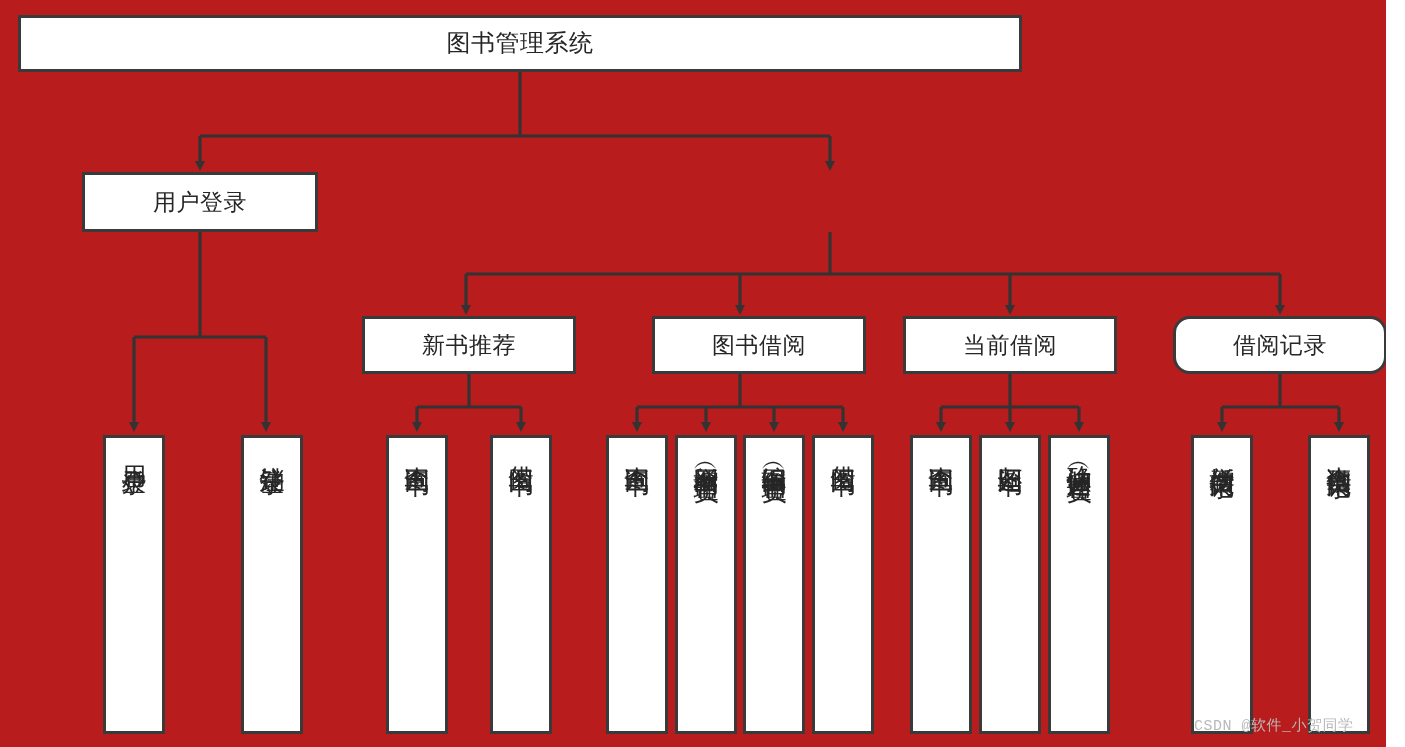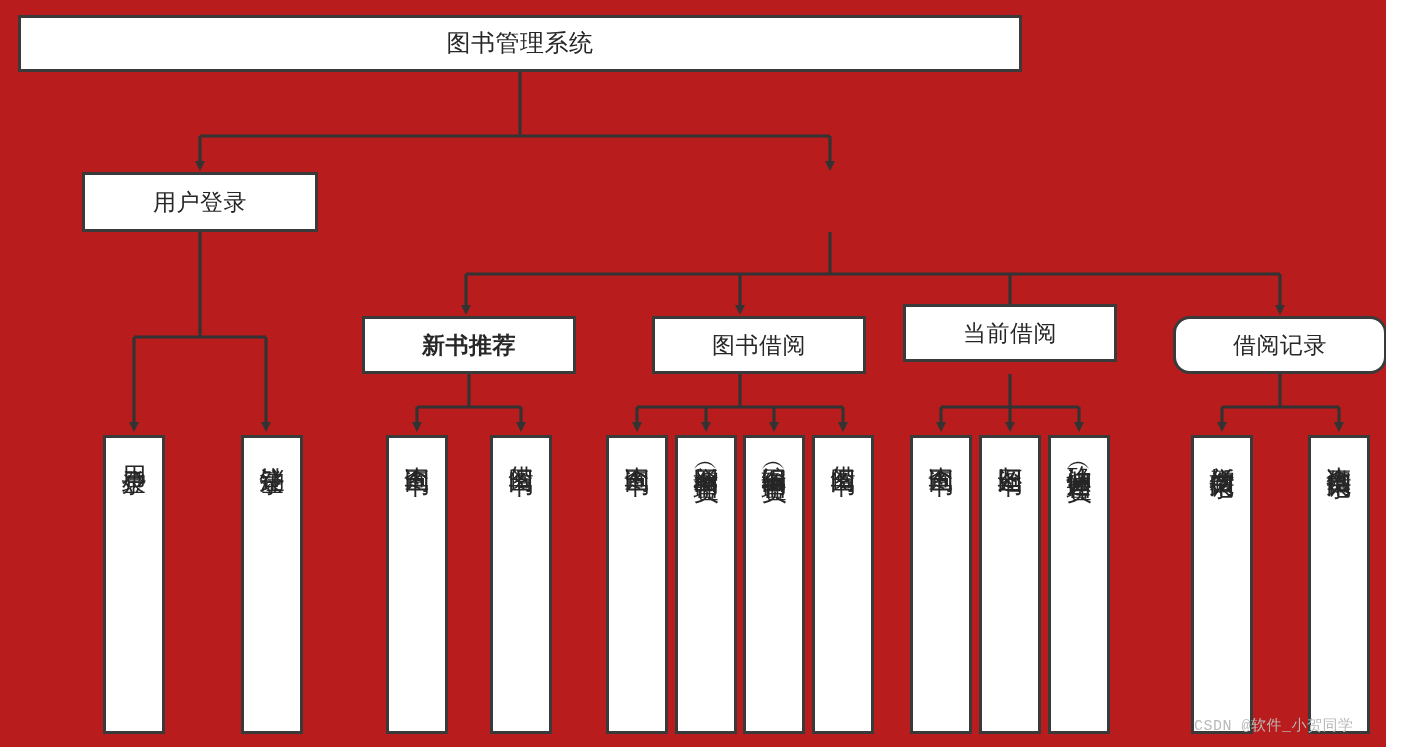--- a/index.html
+++ b/index.html
@@ -127,29 +127,29 @@
 
   <div class="node horiz root" style="left:18px; top:15px; width:1004px; height:57px;">
     <span class="label">图书管理系统</span>
   </div>
 
   <div class="node horiz" style="left:82px; top:172px; width:236px; height:60px;">
     <span class="label">用户登录</span>
   </div>
 
 
-  <div class="node horiz" style="left:362px; top:316px; width:214px; height:58px;font-weight:bold;">
+  <div class="node horiz" style="left:362px; top:316px; width:214px; height:58px;">
     <span class="label">新书推荐</span>
   </div>
 
   <div class="node horiz" style="left:633px; top:316px; width:214px; height:58px;margin-left:19px;">
     <span class="label">图书借阅</span>
   </div>
 
-  <div class="node horiz" style="left:903px; top:304px; width:214px; height:58px;">
+  <div class="node horiz" style="left:903px; top:316px; width:214px; height:58px;">
     <span class="label">当前借阅</span>
   </div>
 
   <div class="node horiz" style="left:1173px; top:316px; width:214px; height:58px;border-radius:17px;">
     <span class="label">借阅记录</span>
   </div>
 
   <div class="node vert" style="left:103px; top:435px; width:62px; height:299px;">
     <span class="label">用户登录</span>
   </div>

